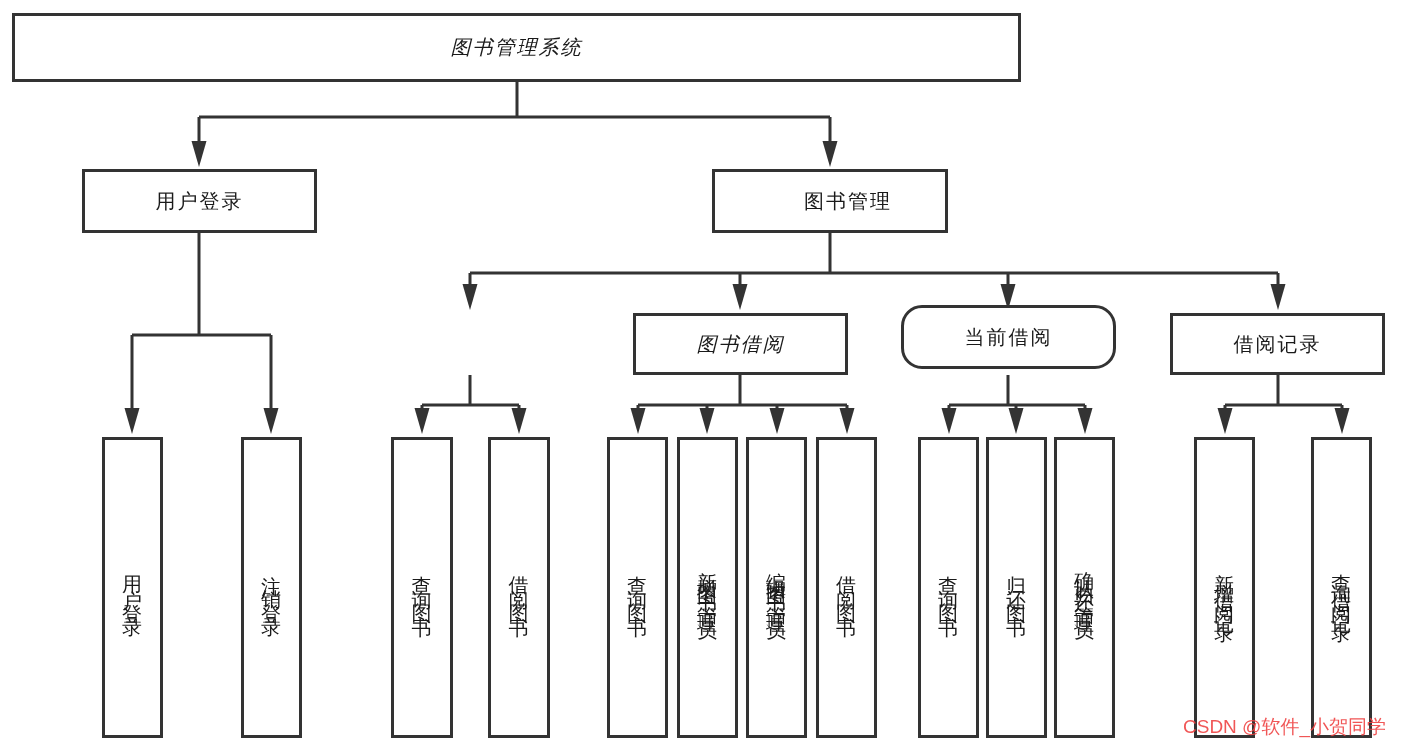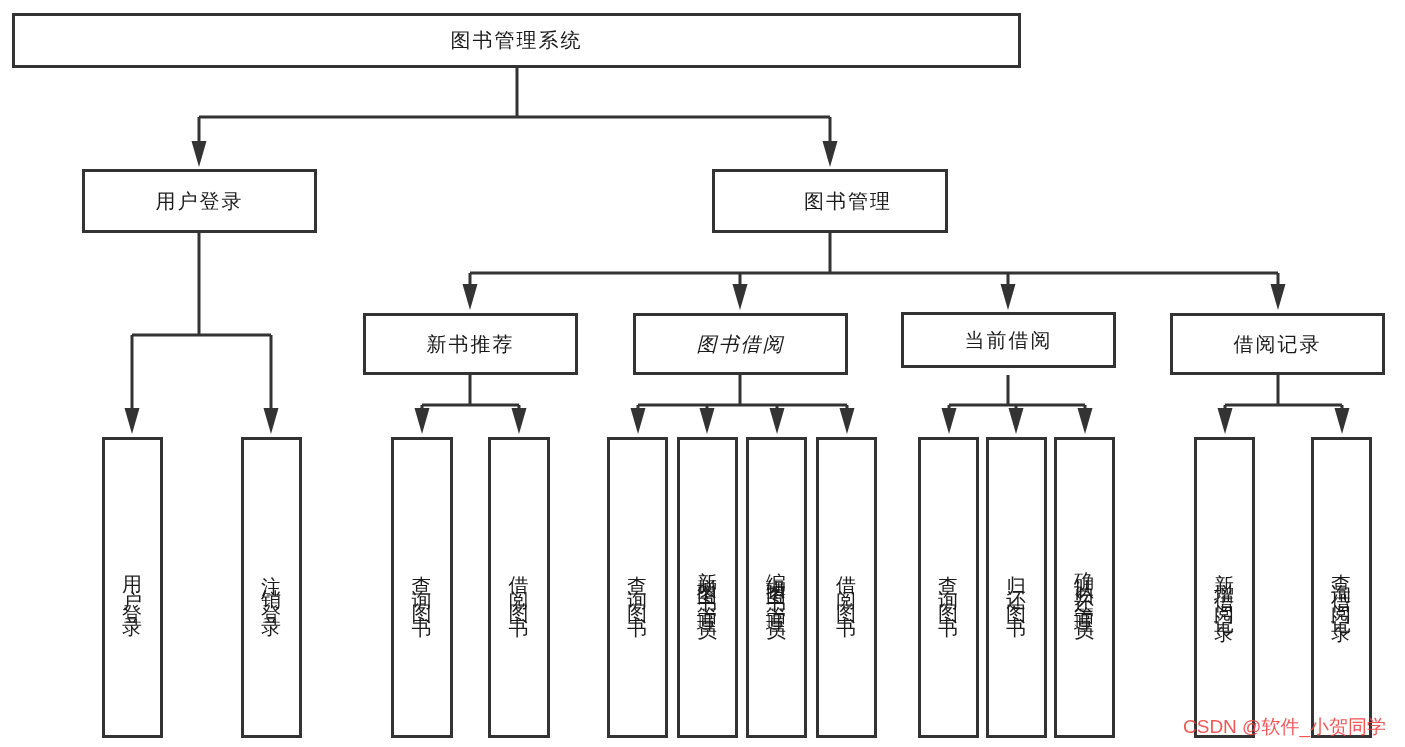--- a/index.html
+++ b/index.html
@@ -31,26 +31,26 @@
     background: #ffffff;
     border: 3px solid #333333;
     box-sizing: border-box;
     display: flex;
     align-items: center;
     justify-content: center;
     color: #1a1a1a;
     z-index: 2;
   }
   .h-node { font-size: 20px; letter-spacing: 2px; }
-  .root-node   { left: 12px;   top: 13px;  width: 1009px; height: 55px; }
+  .root-node   { left: 12px;   top: 13px;  width: 1009px; height: 69px; font-style: italic; }
   .n-user      { left: 82px;   top: 169px; width: 235px;  height: 64px; }
   .n-bookmgmt  { left: 712px;  top: 169px; width: 236px;  height: 64px; padding-left: 36px; }
   .n-newbook   { left: 363px;  top: 313px; width: 215px;  height: 62px; }
   .n-borrowing { left: 633px;  top: 313px; width: 215px;  height: 62px; font-style: italic; }
-  .n-current   { left: 901px;  top: 312px; width: 215px;  height: 56px; }
+  .n-current   { left: 901px;  top: 305px; width: 215px;  height: 64px; border-radius: 21px; }
   .n-records   { left: 1170px; top: 313px; width: 215px;  height: 62px; }
   .v-node {
     top: 437px;
     height: 301px;
     width: 62px;
   }
   .v-node .v-text {
     writing-mode: vertical-rl;
     text-orientation: mixed;
     font-size: 20px;
@@ -144,23 +144,20 @@
     <span>图书管理系统</span>
   </div>
 
   <div class="node h-node n-user">
     <span>用户登录</span>
   </div>
   <div class="node h-node n-bookmgmt">
     <span>图书管理</span>
   </div>
 
-  <div class="node h-node n-newbook">
-    <span>新书推荐</span>
-  </div>
   <div class="node h-node n-borrowing">
     <span>图书借阅</span>
   </div>
   <div class="node h-node n-current">
     <span>当前借阅</span>
   </div>
   <div class="node h-node n-records">
     <span>借阅记录</span>
   </div>
 

